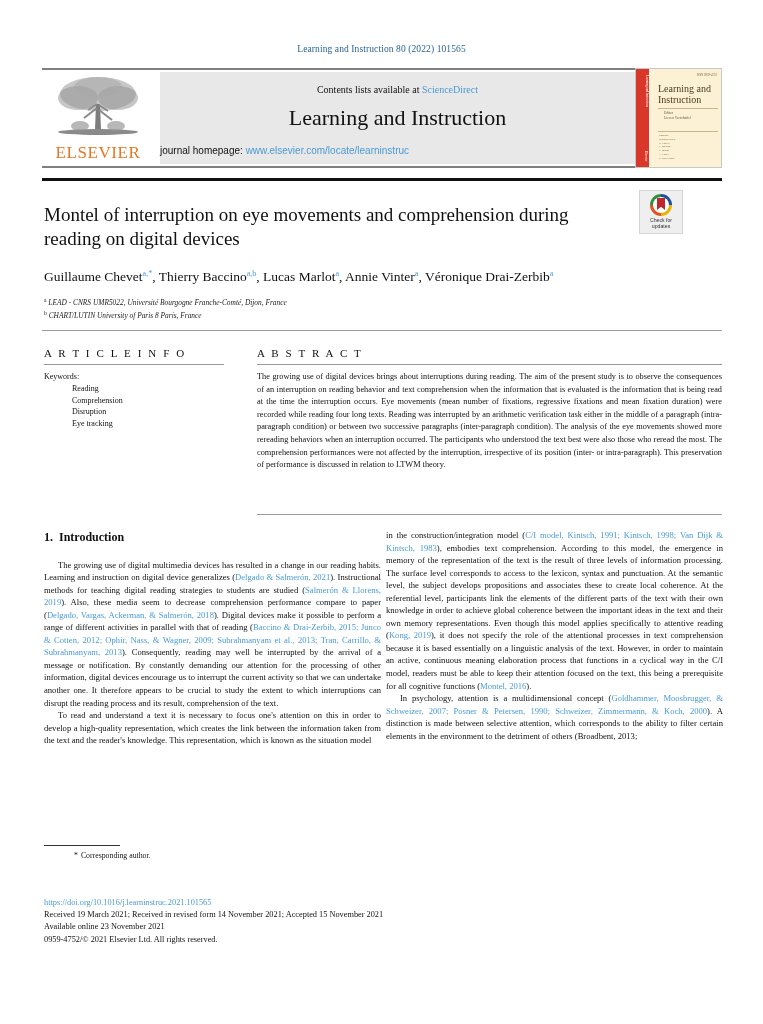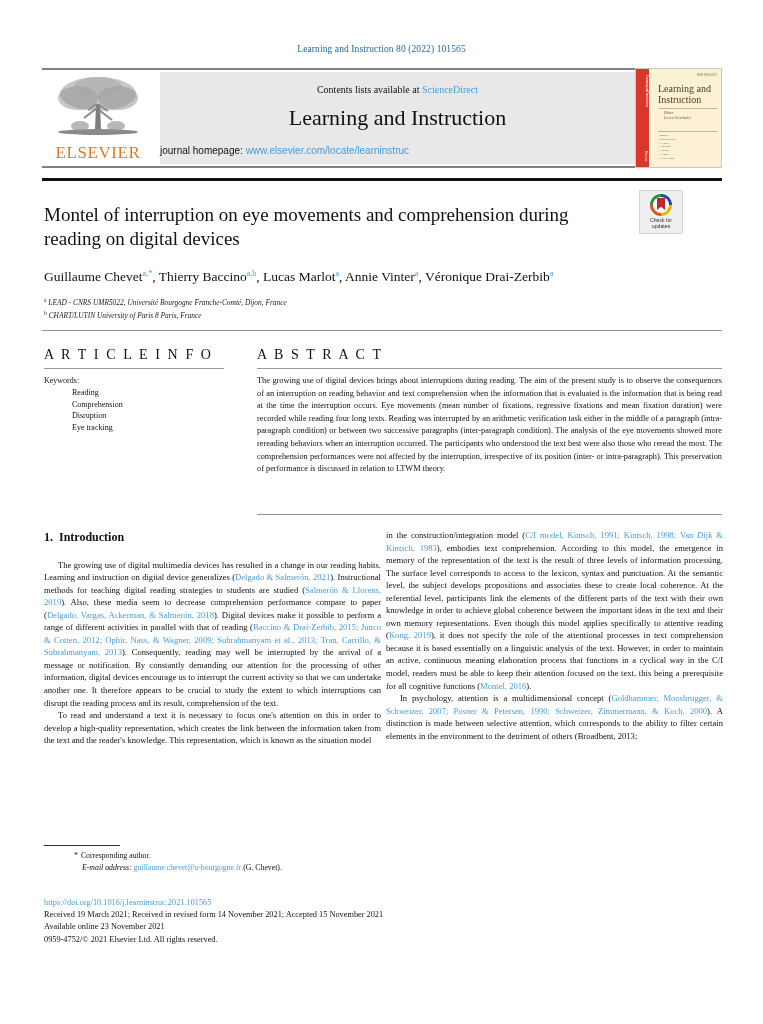--- a/index.html
+++ b/index.html
@@ -277,21 +277,21 @@
     top: 347px;
     width: 180px;
   }
   .abs-col {
     position: absolute;
     left: 257px;
     top: 347px;
     width: 465px;
   }
   .sec-head {
-    font-size: 14px;
+    font-size: 11px;
     letter-spacing: 2.1px;
     color: #111;
     font-family: "Liberation Serif", serif;
   }
   .sec-rule {
     margin-top: 5px;
     margin-bottom: 6px;
     height: 1px;
     background: #999;
   }
@@ -498,25 +498,20 @@
   <div class="body-col right">
     <p class="noindent">in the construction/integration model (<span class="cit">C/I model, Kintsch, 1991; Kintsch, 1998; Van Dijk &amp; Kintsch, 1983</span>), embodies text comprehension. According to this model, the emergence in memory of the representation of the text is the result of three levels of information processing. The surface level corresponds to access to the lexicon, syntax and punctuation. At the semantic level, the subject develops propositions and associates these to create local coherence. At the referential level, participants link the elements of the different parts of the text with their own knowledge in order to achieve global coherence between the important ideas in the text and their own memory representations. Even though this model applies specifically to attentive reading (<span class="cit">Kong, 2019</span>), it does not specify the role of the attentional processes in text comprehension because it is based essentially on a linguistic analysis of the text. However, in order to maintain an active, continuous meaning elaboration process that functions in a cyclical way in the C/I model, readers must be able to keep their attention focused on the text, this being a prerequisite for all cognitive functions (<span class="cit">Montel, 2016</span>).</p>
     <p>In psychology, attention is a multidimensional concept (<span class="cit">Goldhammer, Moosbrugger, &amp; Schweizer, 2007; Posner &amp; Petersen, 1990; Schweizer, Zimmermann, &amp; Koch, 2000</span>). A distinction is made between selective attention, which corresponds to the ability to filter certain elements in the environment to the detriment of others (Broadbent, 2013;</p>
   </div>
 
   <div class="footnote-rule"></div>
   <div class="footnote">
     <div>
       <span class="star">*</span><span>Corresponding author.</span>
     </div>
-    <div style="padding-left:8px">
-      <span class="em-label">E-mail address:</span>
-      <a href="#">guillaume.chevet@u-bourgogne.fr</a>
-      <span>(G. Chevet).</span>
-    </div>
   </div>
 
   <div class="footer-meta">
     <div class="doi">https://doi.org/10.1016/j.learninstruc.2021.101565</div>
     <div>Received 19 March 2021; Received in revised form 14 November 2021; Accepted 15 November 2021</div>
     <div>Available online 23 November 2021</div>
     <div>0959-4752/© 2021 Elsevier Ltd. All rights reserved.</div>
   </div>
 
 </div>

